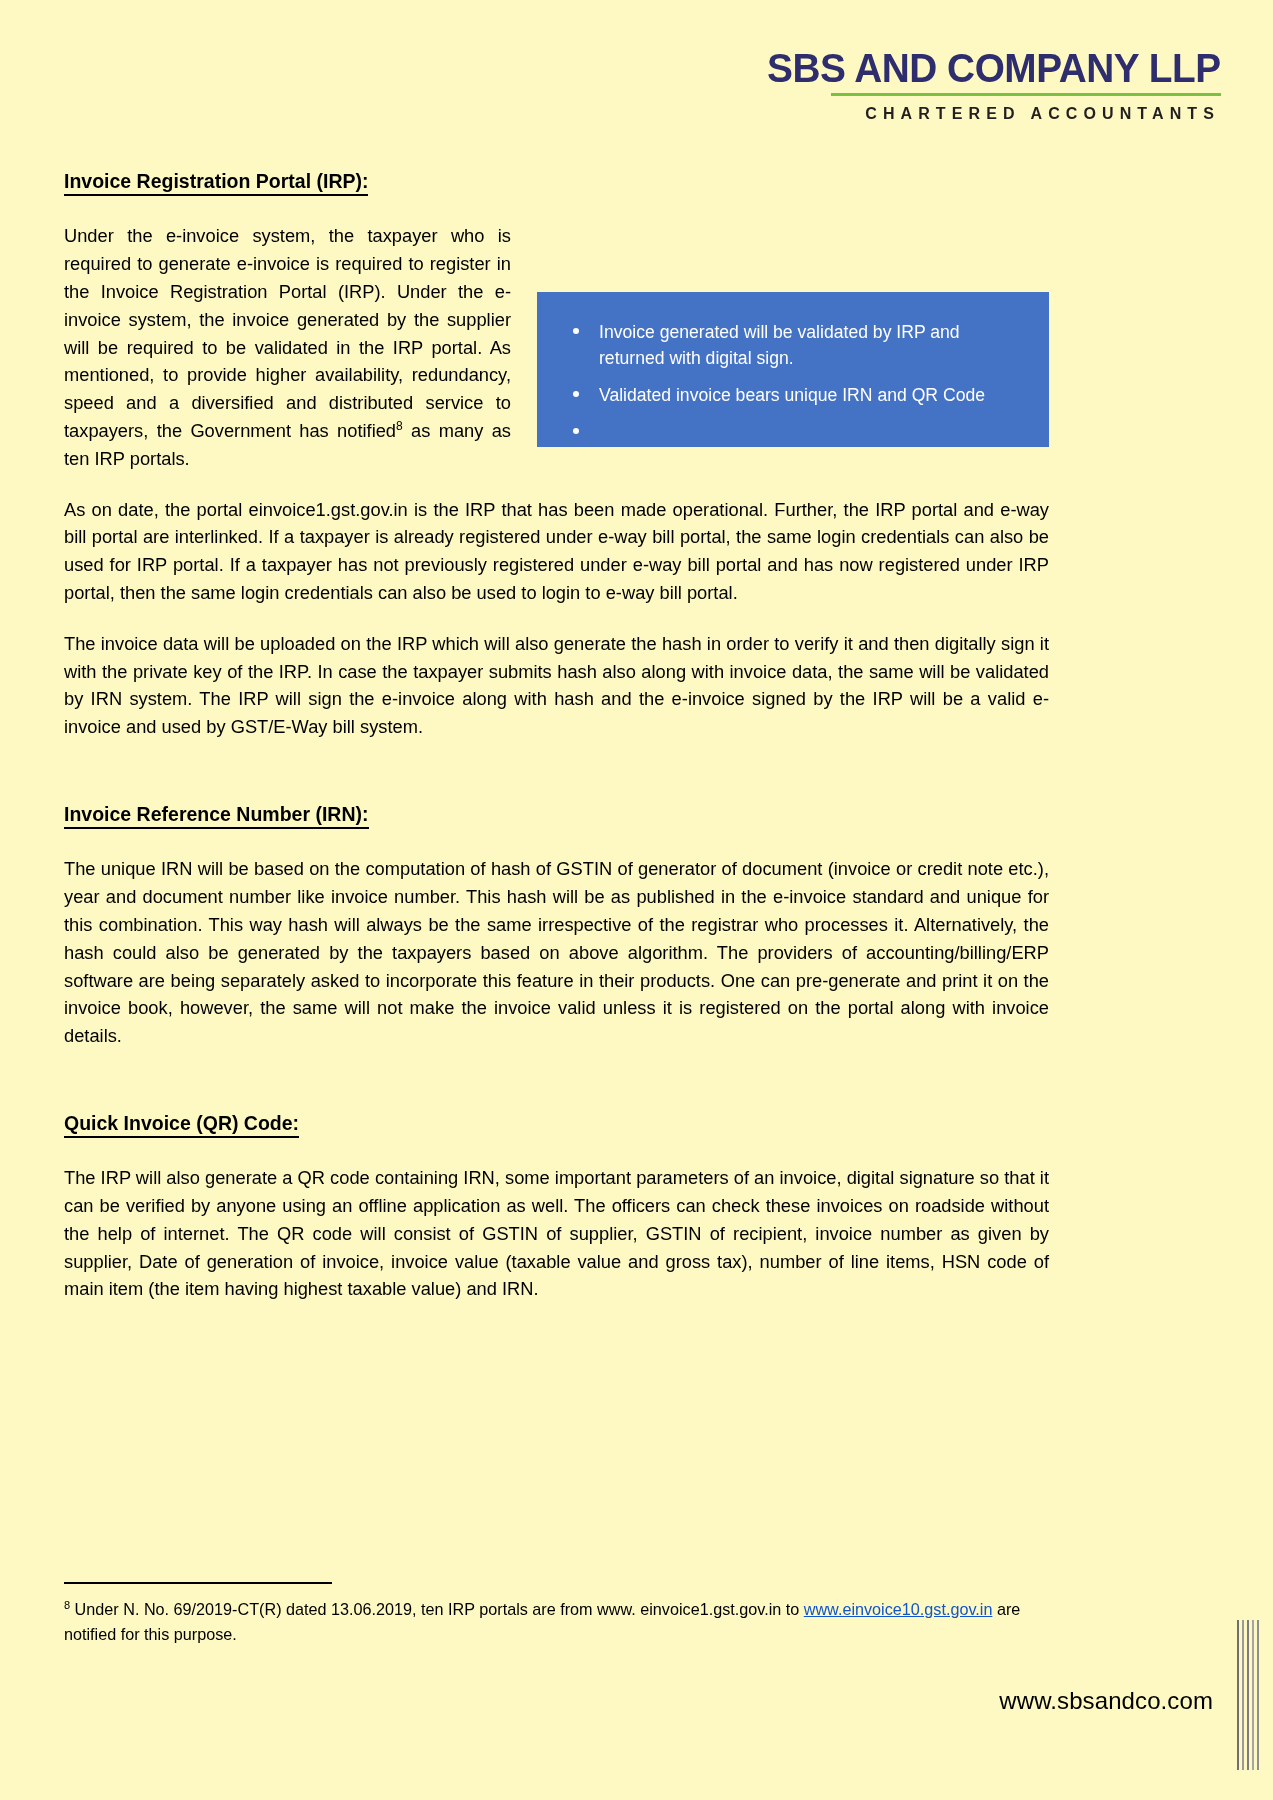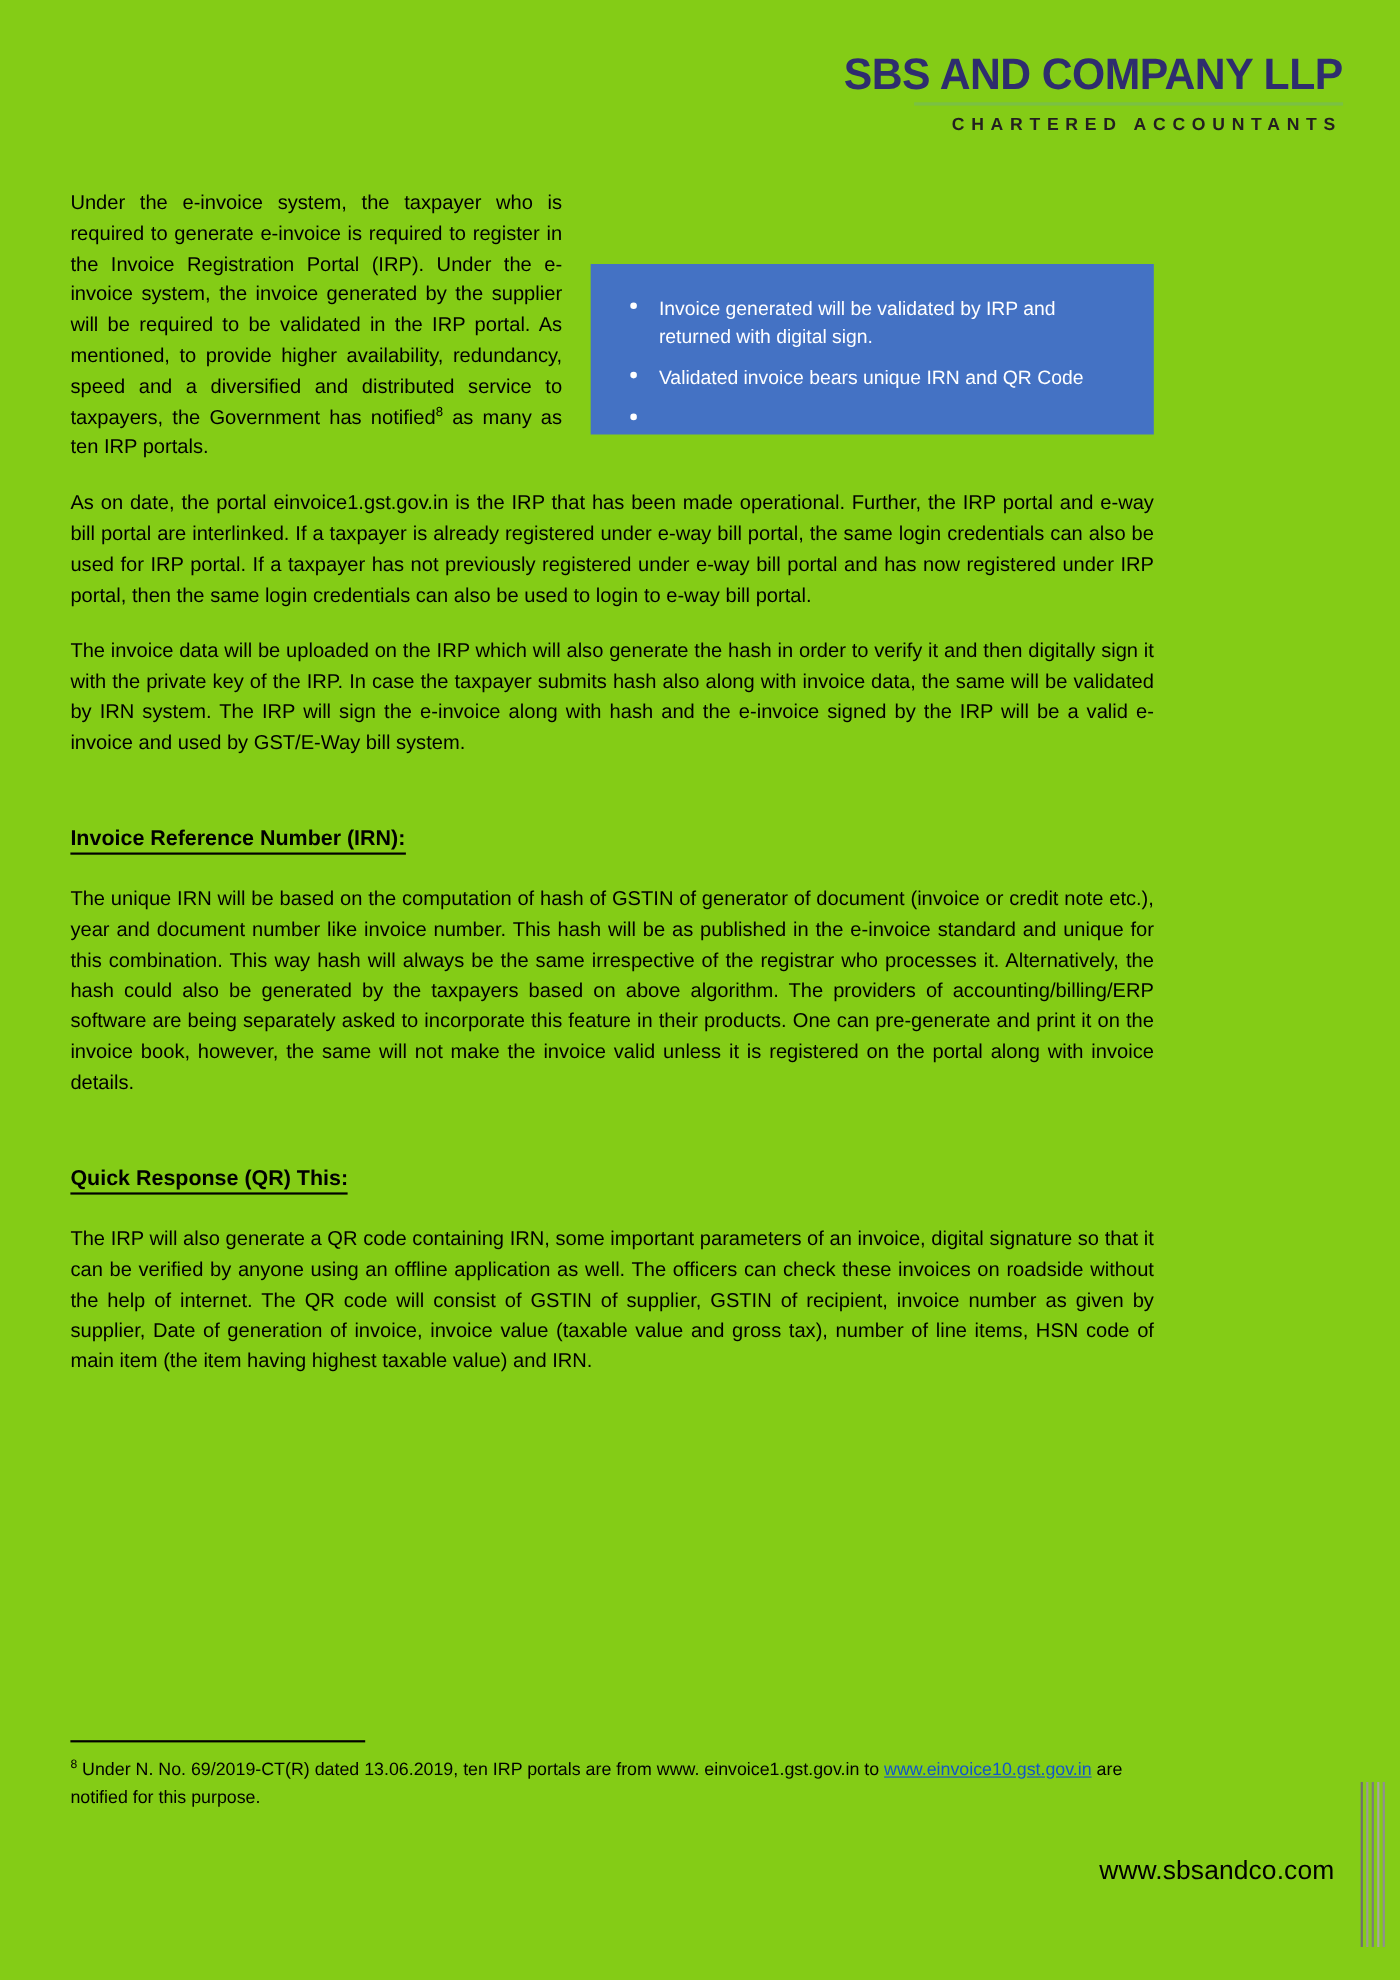--- a/index.html
+++ b/index.html
@@ -8,21 +8,21 @@
     background: #ffffff;
   }
   body {
     font-family: "Liberation Sans", sans-serif;
     color: #000000;
   }
   .page {
     position: relative;
     width: 1273px;
     height: 1800px;
-    background: #84cc16;
+    background: #fef9c3;
     overflow: hidden;
     box-sizing: border-box;
   }
 
   
   .header {
     position: absolute;
     top: 48px;
     right: 52px;
     text-align: right;
@@ -195,20 +195,23 @@
 <div class="page">
 
   <div class="header">
     <div class="logo-main">SBS AND COMPANY LLP</div>
     <div class="logo-rule"></div>
     <div class="logo-sub">CHARTERED ACCOUNTANTS</div>
   </div>
 
   <div class="content">
 
+    <div class="heading-wrap">
+      <h2 class="section-heading">Invoice Registration Portal (IRP):</h2>
+    </div>
 
     <div class="intro-block">
 
       <div class="callout">
         <ul>
           <li>
             <span class="bullet-dot"></span>
             <span>Invoice generated will be validated by IRP and returned with digital sign.</span>
           </li>
           <li>
@@ -226,21 +229,21 @@
 
     <p class="body">As on date, the portal einvoice1.gst.gov.in is the IRP that has been made operational. Further, the IRP portal and e-way bill portal are interlinked. If a taxpayer is already registered under e-way bill portal, the same login credentials can also be used for IRP portal. If a taxpayer has not previously registered under e-way bill portal and has now registered under IRP portal, then the same login credentials can also be used to login to e-way bill portal.</p>
     <p class="body">The invoice data will be uploaded on the IRP which will also generate the hash in order to verify it and then digitally sign it with the private key of the IRP. In case the taxpayer submits hash also along with invoice data, the same will be validated by IRN system. The IRP will sign the e-invoice along with hash and the e-invoice signed by the IRP will be a valid e-invoice and used by GST/E-Way bill system.</p>
 
     <div class="heading-wrap spaced">
       <h2 class="section-heading">Invoice Reference Number (IRN):</h2>
     </div>
     <p class="body">The unique IRN will be based on the computation of hash of GSTIN of generator of document (invoice or credit note etc.), year and document number like invoice number. This hash will be as published in the e-invoice standard and unique for this combination. This way hash will always be the same irrespective of the registrar who processes it. Alternatively, the hash could also be generated by the taxpayers based on above algorithm. The providers of accounting/billing/ERP software are being separately asked to incorporate this feature in their products. One can pre-generate and print it on the invoice book, however, the same will not make the invoice valid unless it is registered on the portal along with invoice details.</p>
 
     <div class="heading-wrap spaced">
-      <h2 class="section-heading">Quick Response (QR) This:</h2>
+      <h2 class="section-heading">Quick Invoice (QR) Code:</h2>
     </div>
     <p class="body">The IRP will also generate a QR code containing IRN, some important parameters of an invoice, digital signature so that it can be verified by anyone using an offline application as well. The officers can check these invoices on roadside without the help of internet. The QR code will consist of GSTIN of supplier, GSTIN of recipient, invoice number as given by supplier, Date of generation of invoice, invoice value (taxable value and gross tax), number of line items, HSN code of main item (the item having highest taxable value) and IRN.</p>
 
   </div>
 
   <div class="footnote-area">
     <div class="footnote-rule"></div>
     <p class="footnote-text"><sup>8</sup><span> Under N. No. 69/2019-CT(R) dated 13.06.2019, ten IRP portals are from www. einvoice1.gst.gov.in to </span><a class="fn-link" href="#">www.einvoice10.gst.gov.in</a><span> are notified for this purpose.</span></p>
   </div>
 

